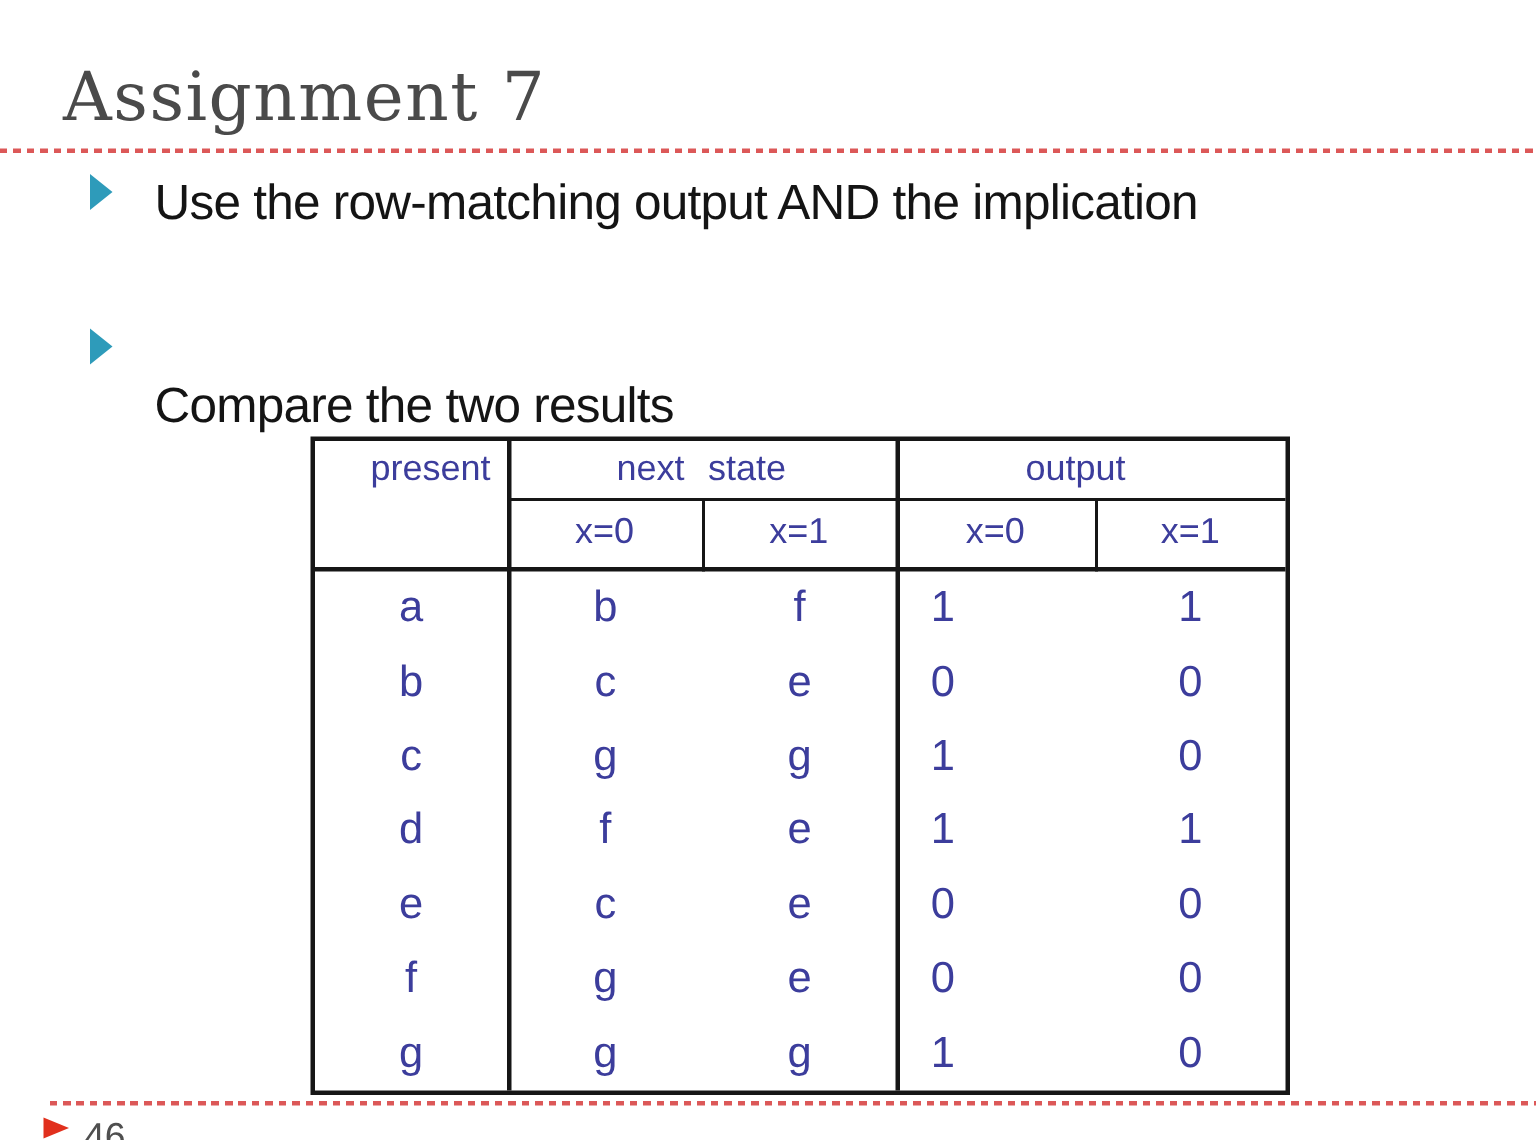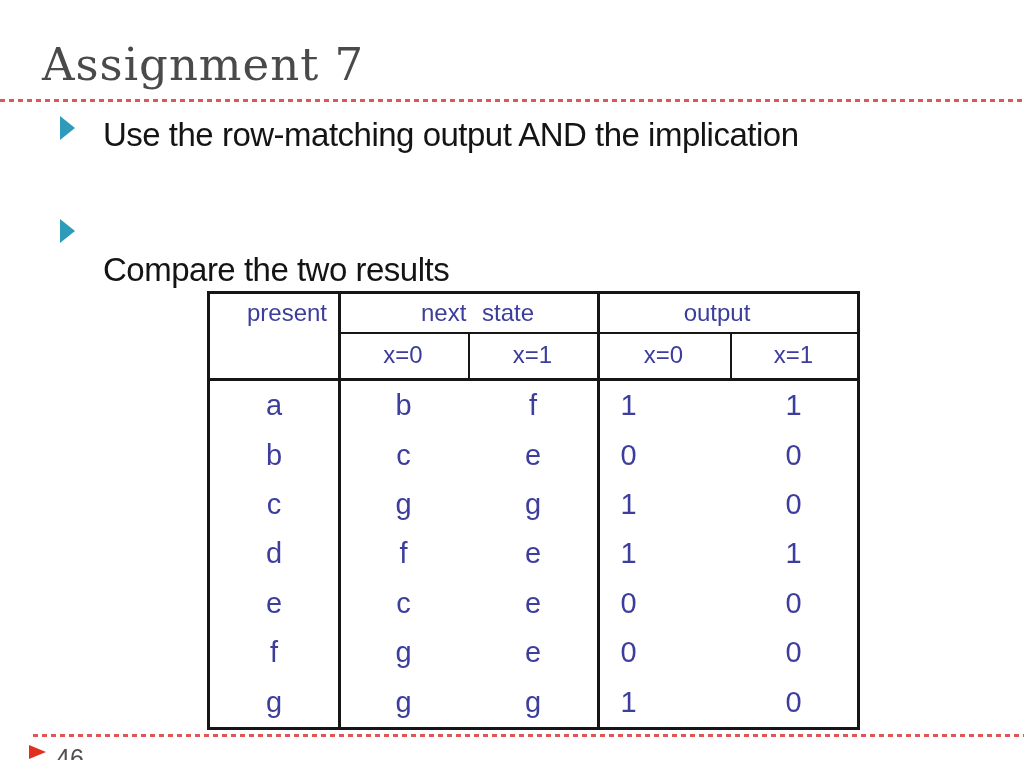--- a/index.html
+++ b/index.html
@@ -30,21 +30,21 @@
   .tline{position:absolute;background:#161616;}
   .v1{left:128px;top:0;width:3px;height:433px;}
   .v2{left:258px;top:38px;width:2px;height:49px;}
   .v3{left:387px;top:0;width:3px;height:433px;}
   .v4{left:520px;top:38px;width:2px;height:49px;}
   .h1{left:128px;top:38px;width:519px;height:2px;}
   .h2{left:0;top:84px;width:647px;height:3px;}
 
   .hcell{position:absolute;display:flex;align-items:center;justify-content:center;
        font-size:24px;color:#3c3d9c;}
-  .gap{word-spacing:9px;padding-left:10px;}
+  .gap{word-spacing:9px;}
 
   .tbody{position:absolute;left:0;top:87px;width:647px;height:346px;
        display:flex;flex-direction:column;}
   .trow{flex:1;display:flex;align-items:center;}
   .tcell{text-align:center;font-size:29px;color:#3c3d9c;}
   .c1{width:128px;}.c2{width:131px;}.c3{width:128px;}.c4{width:133px;}.c5{width:127px;}
   .c4 span{display:inline-block;transform:translateX(-35px);}
 
   
   .page-marker{width:0;height:0;border-top:7px solid transparent;border-bottom:7px solid transparent;

